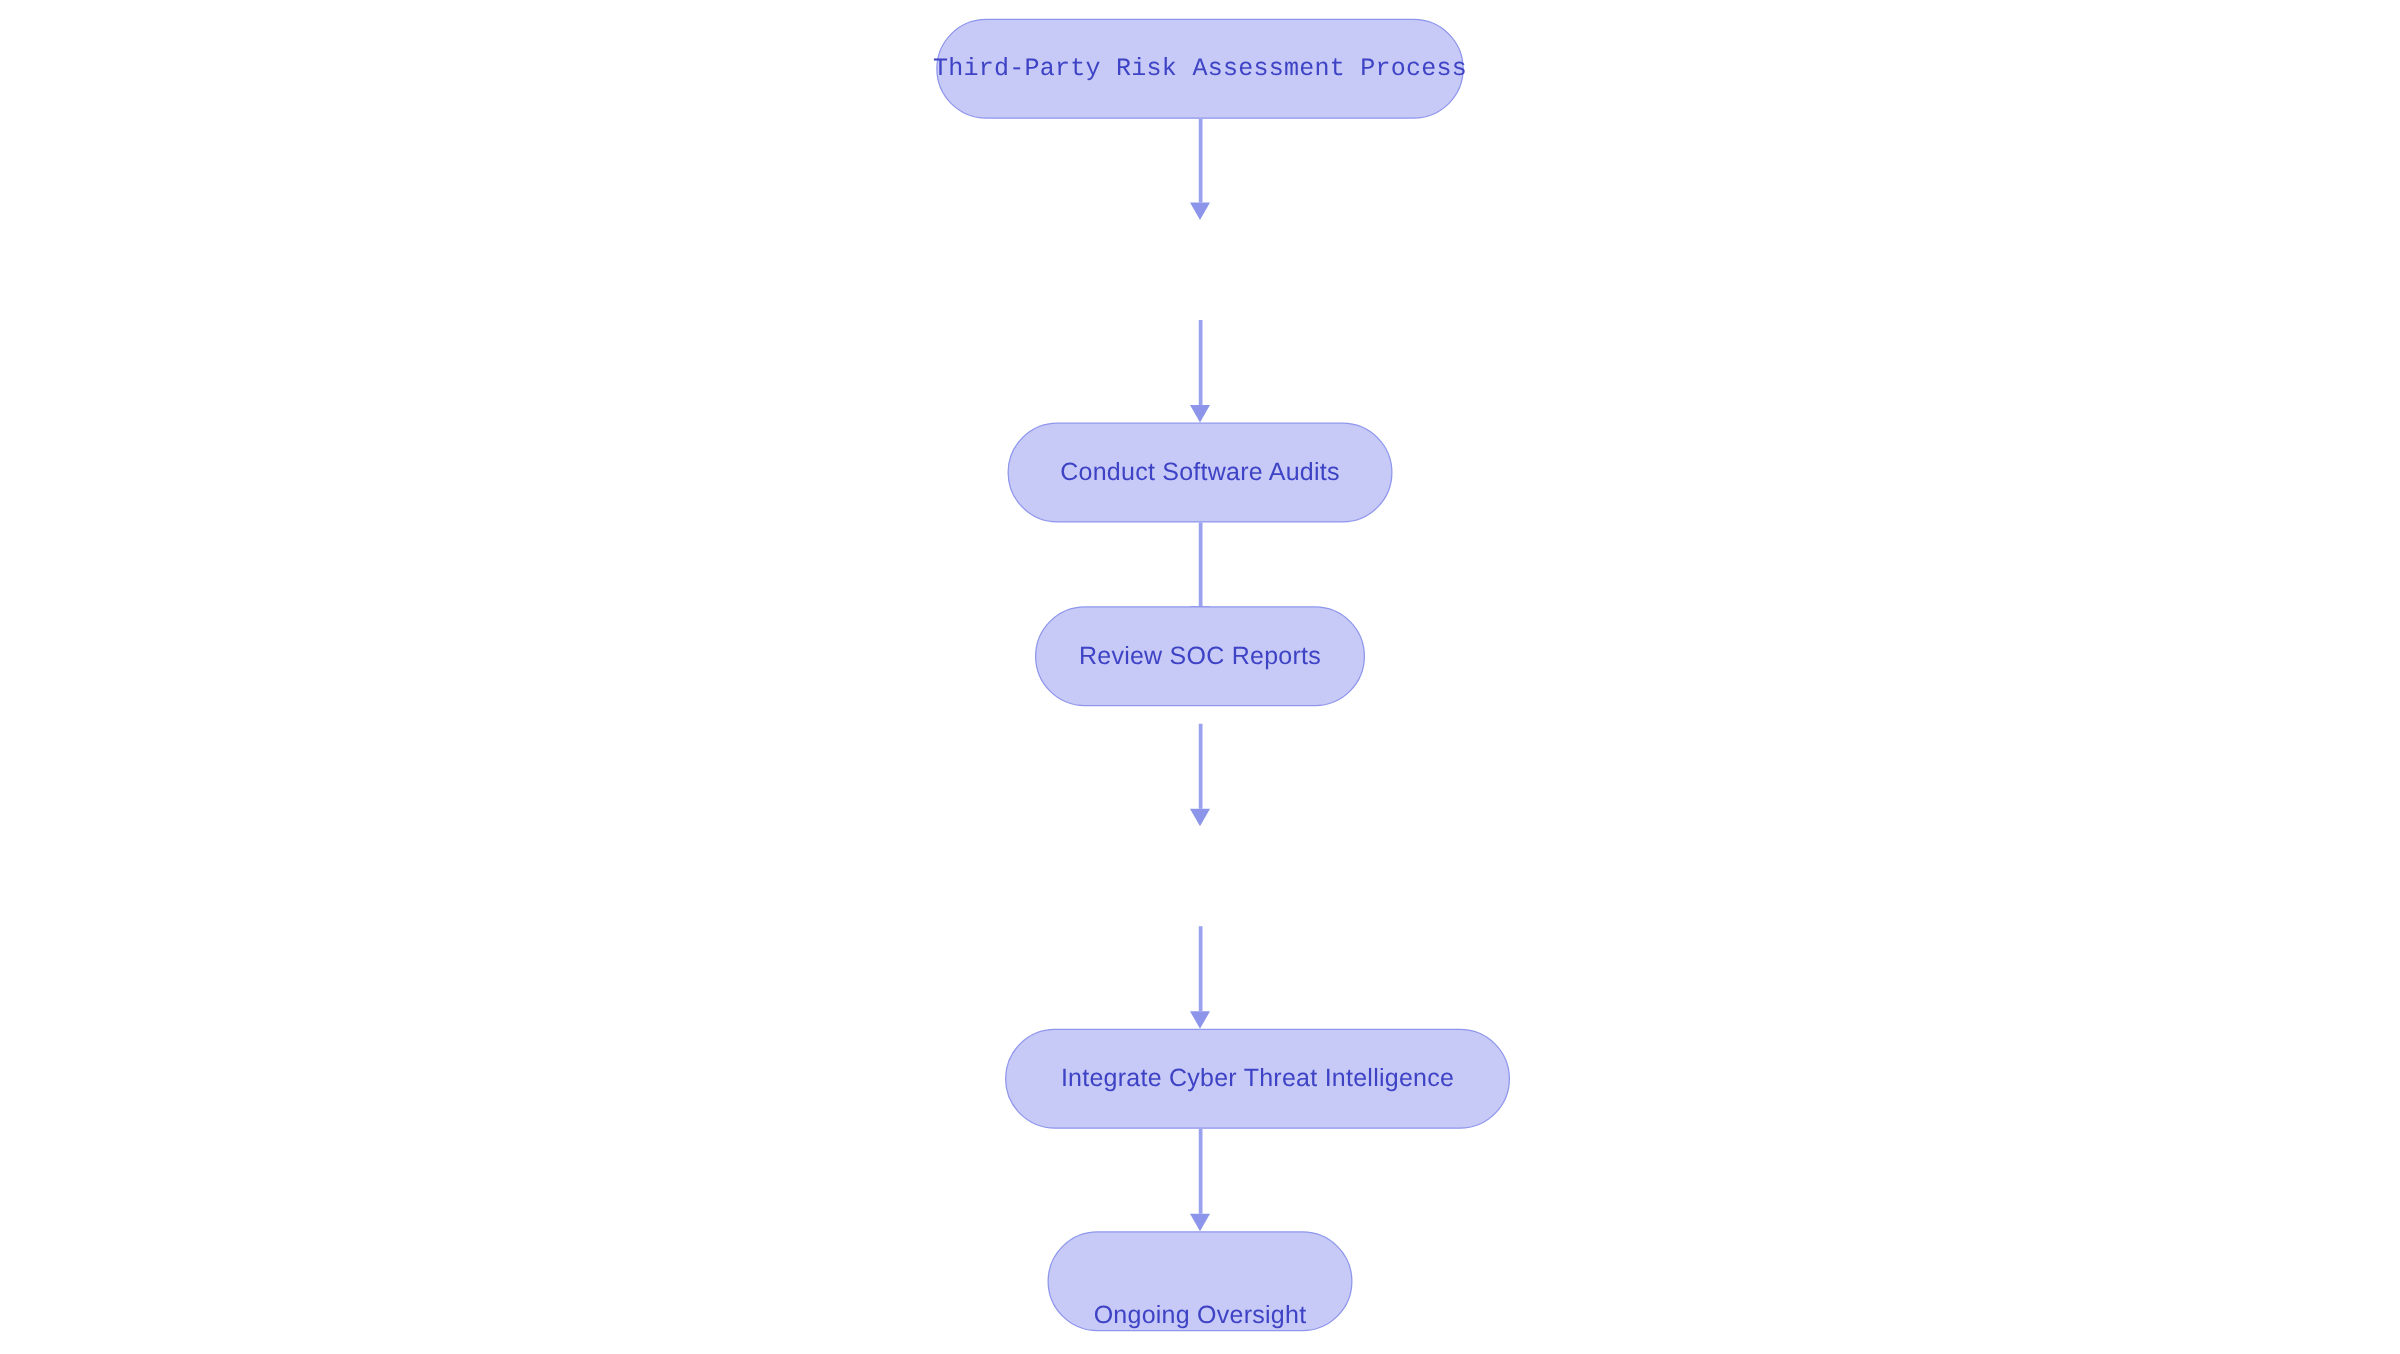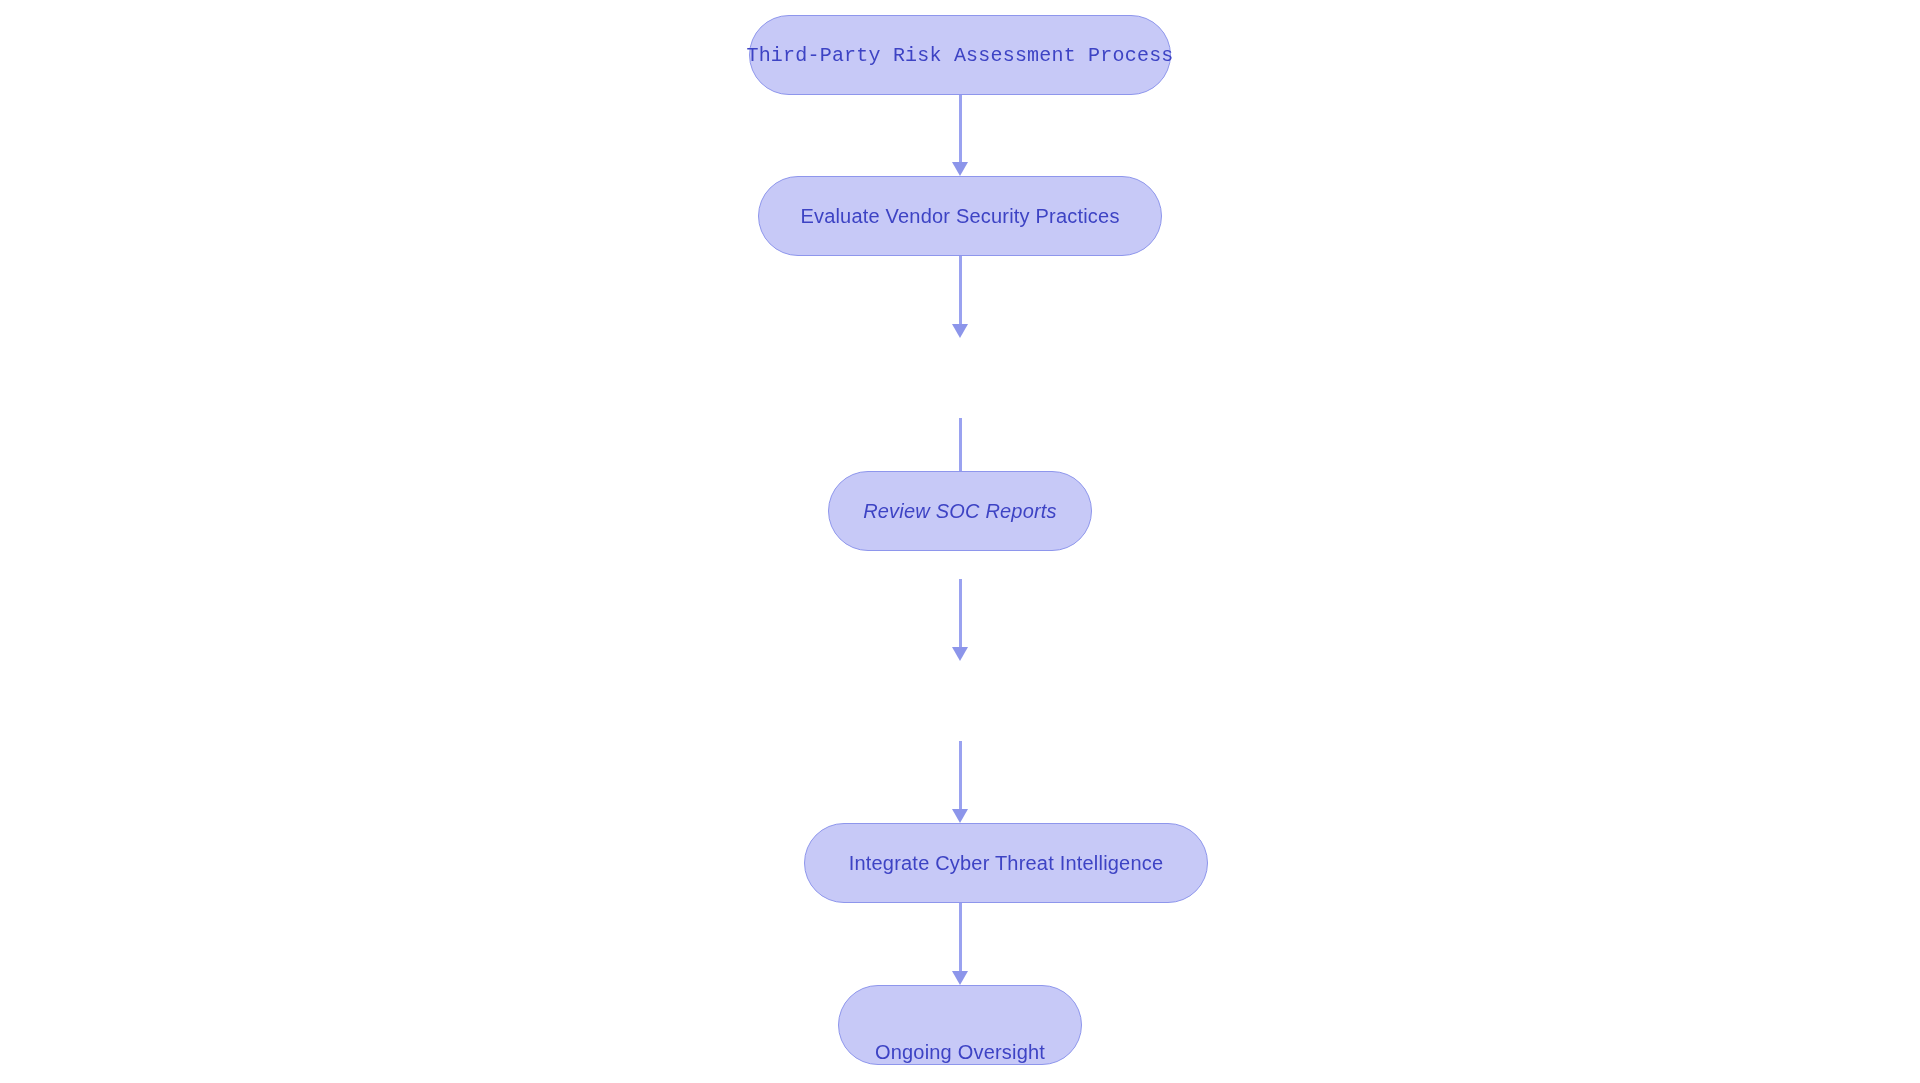--- a/index.html
+++ b/index.html
@@ -33,21 +33,21 @@
     color: var(--node-text, #3d43c4);
     font-size: 20px;
     font-weight: 400;
     letter-spacing: 0.2px;
     white-space: nowrap;
   }
 
   .n1 { left: 749px; top: 15px;  width: 422px; font-family: Liberation Mono, monospace; }
   .n2 { left: 758px; top: 176px; width: 404px; }
   .n3 { left: 806px; top: 338px; width: 308px; }
-  .n4 { left: 828px; top: 471px; width: 264px; font-style: italic; }
+  .n4 { left: 828px; top: 485px; width: 264px; }
   .n5 { left: 783px; top: 661px; width: 354px; }
   .n6 { left: 804px; top: 823px; width: 404px; }
   .n7 { left: 838px; top: 985px; width: 244px; align-items: flex-end; }
 
   
   .connector {
     position: absolute;
     left: 952px;            
     width: 16px;
     display: flex;
@@ -81,29 +81,29 @@
 
   <div class="flow-node n1">
     <span class="node-label">Third-Party Risk Assessment Process</span>
   </div>
 
   <div class="connector c1">
     <div class="arrow-stem"></div>
     <div class="arrow-head"></div>
   </div>
 
-  <div class="flow-node n2">
-    <span class="node-label">Evaluate Vendor Security Practices</span>
-  </div>
 
   <div class="connector c2">
     <div class="arrow-stem"></div>
     <div class="arrow-head"></div>
   </div>
 
+  <div class="flow-node n3">
+    <span class="node-label">Conduct Software Audits</span>
+  </div>
 
   <div class="connector c3">
     <div class="arrow-stem"></div>
     <div class="arrow-head"></div>
   </div>
 
   <div class="flow-node n4">
     <span class="node-label">Review SOC Reports</span>
   </div>
 

